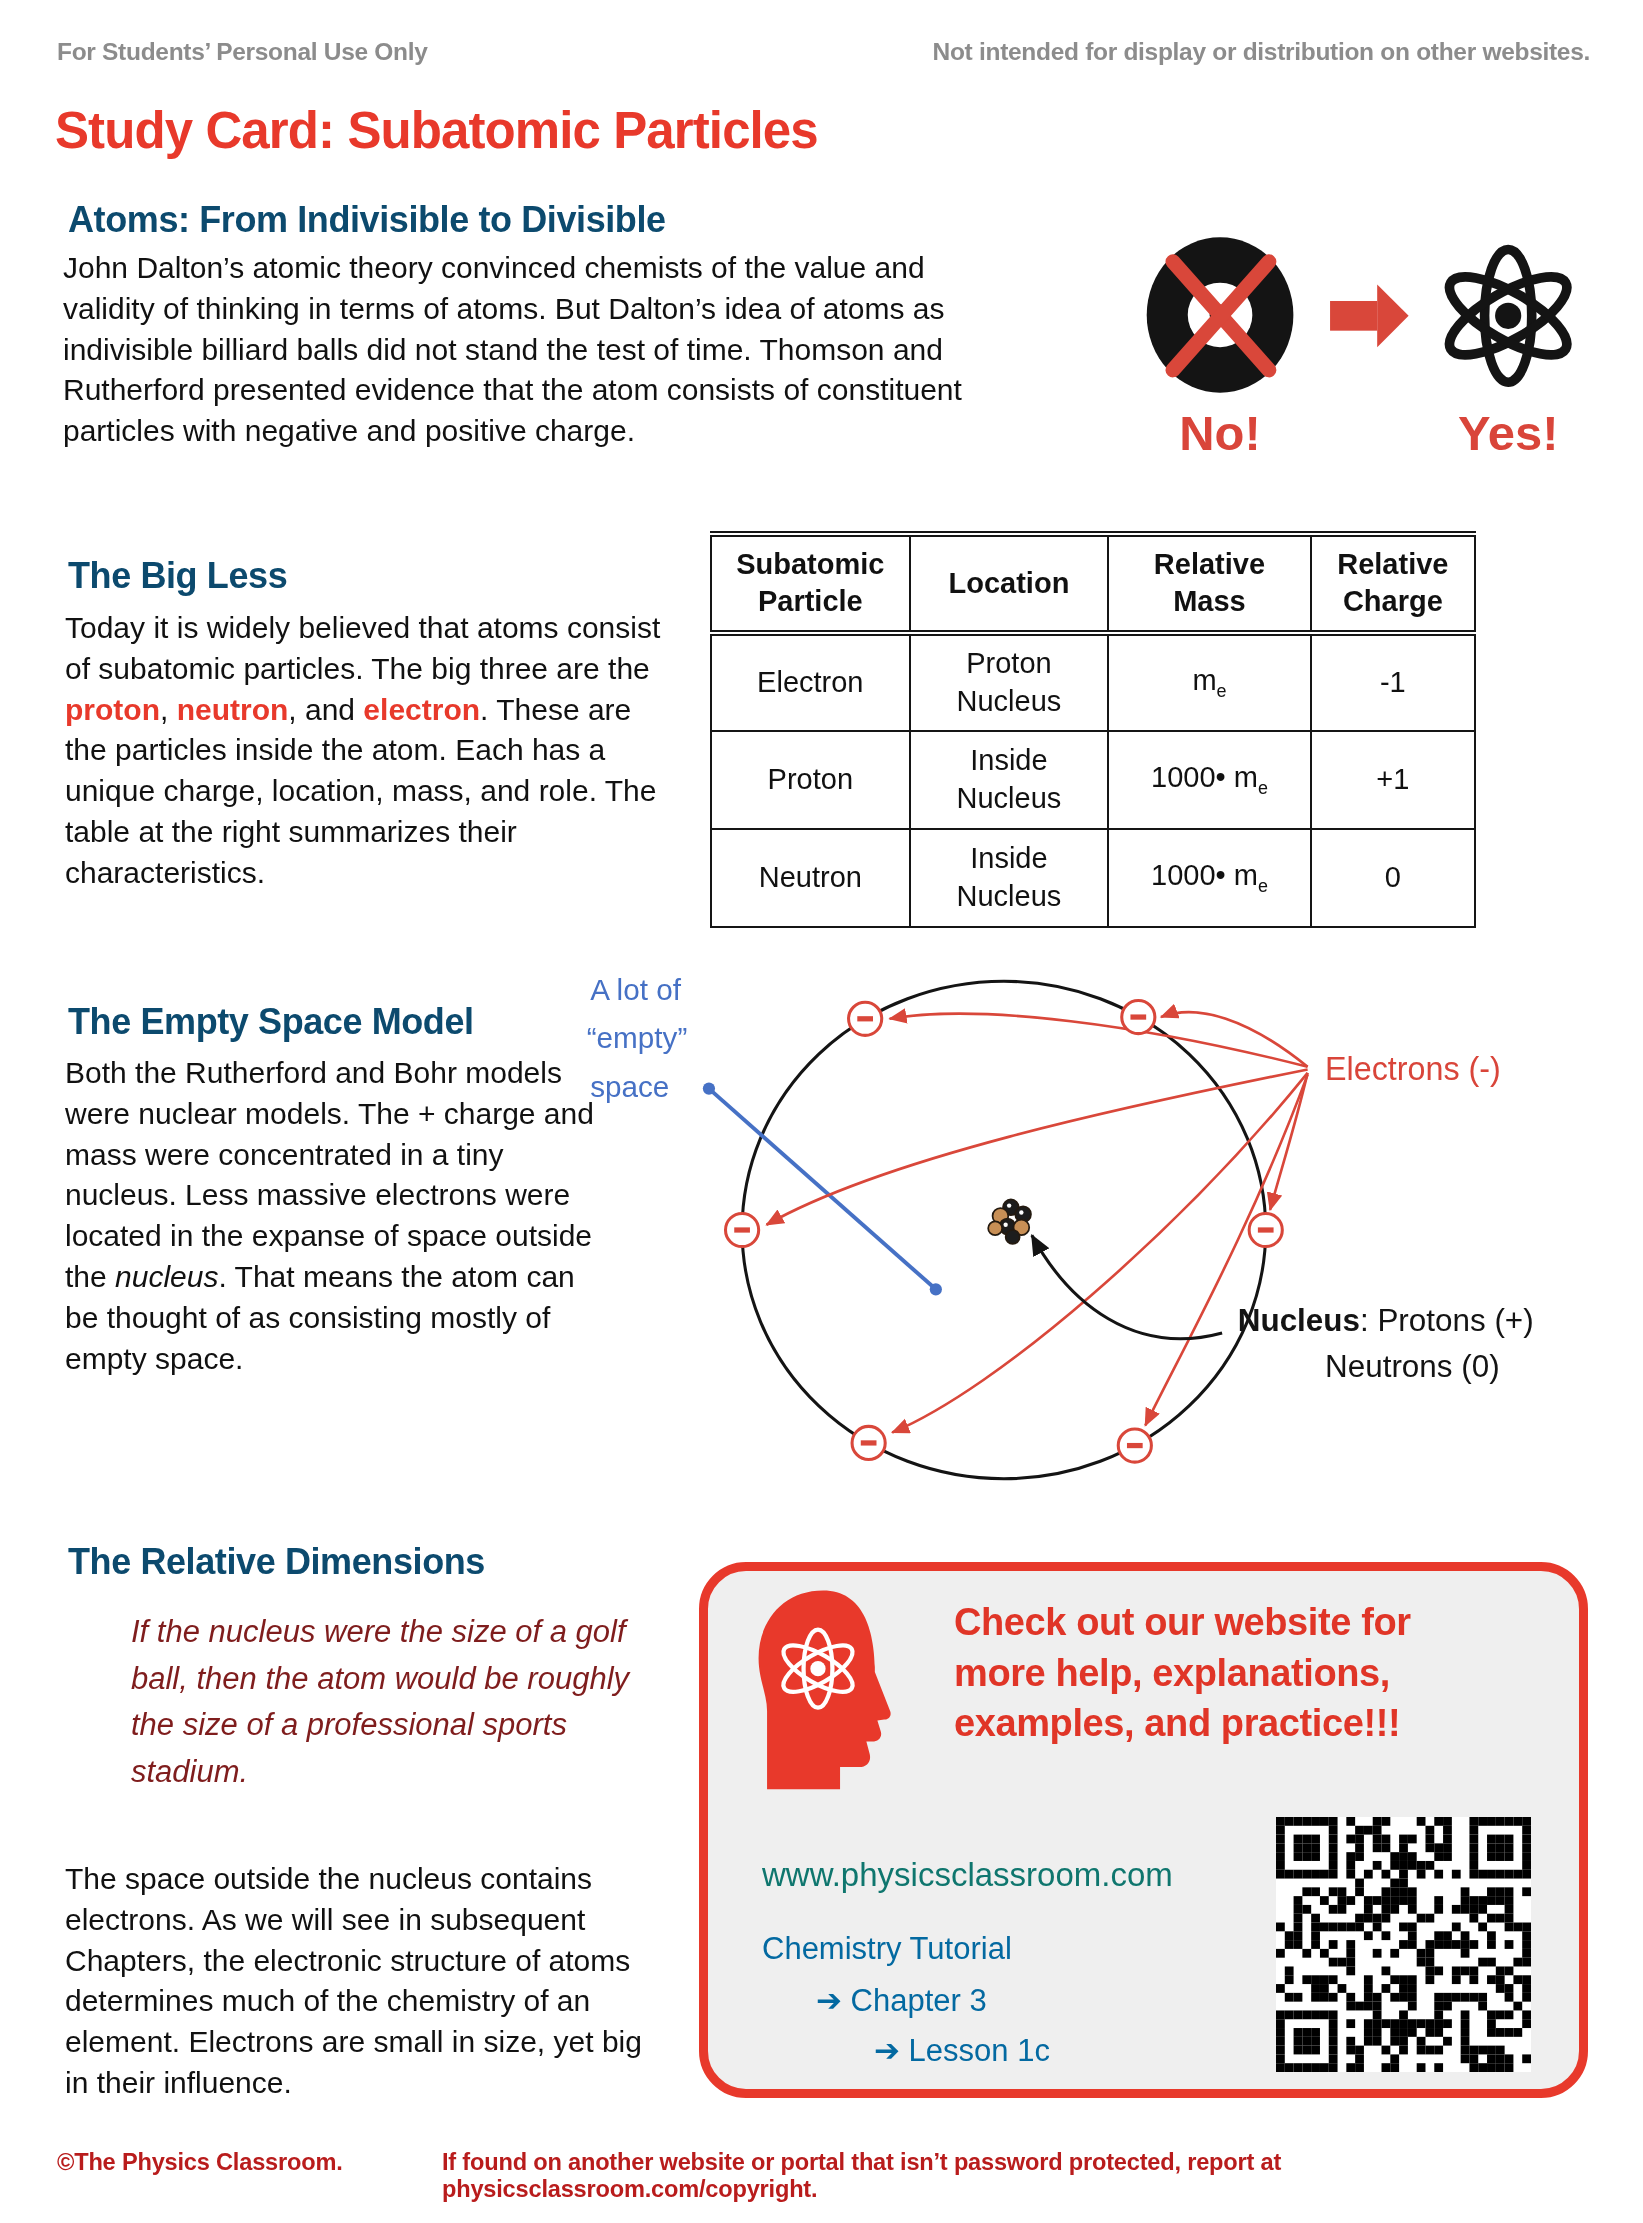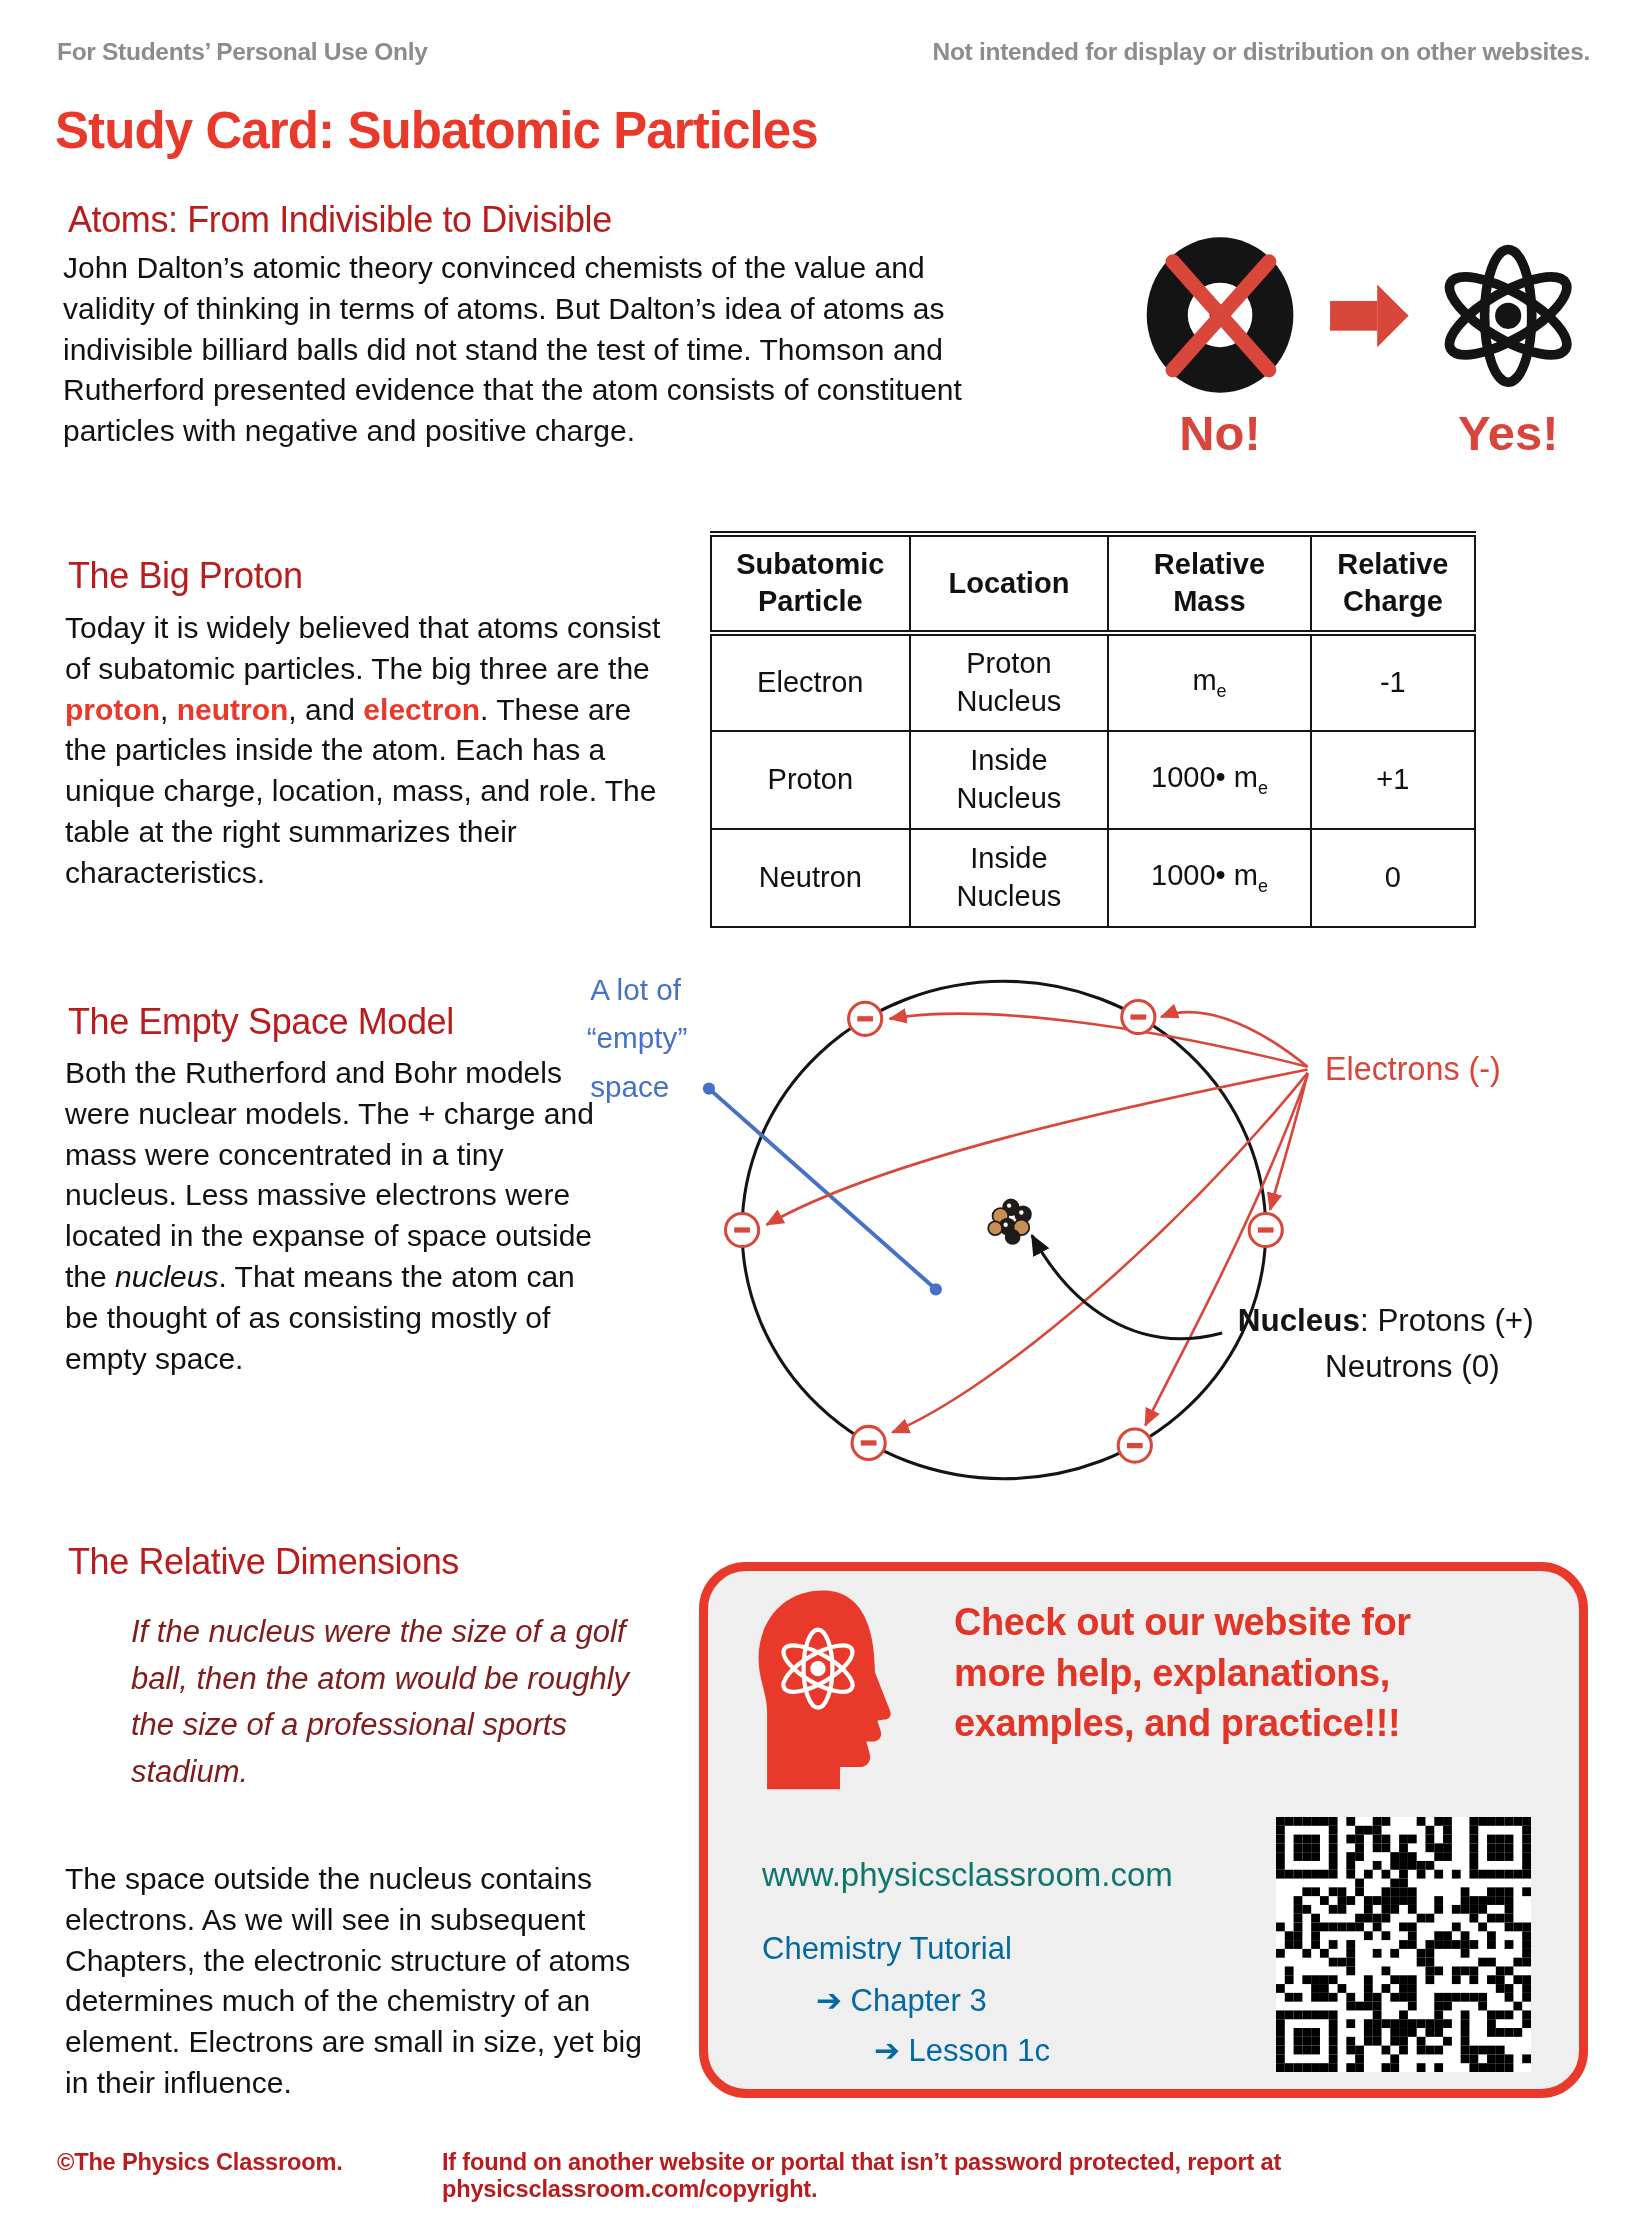--- a/index.html
+++ b/index.html
@@ -4,21 +4,21 @@
 <style>
   * { margin:0; padding:0; box-sizing:border-box; }
   html,body { background:#ffffff; }
   body {
     position:relative; width:1644px; height:2224px;
     font-family:"Liberation Sans", sans-serif; color:#111;
   }
   .abs { position:absolute; }
   .gray-note { font-size:24.5px; font-weight:bold; color:#8c8c8c; letter-spacing:-0.3px; }
   .title { font-size:51px; font-weight:bold; color:#e8392b; letter-spacing:-0.9px; }
-  .sec-head { font-size:36px; font-weight:normal; color:#b91c1c; letter-spacing:-0.4px; }
+  .sec-head { font-size:36px; font-weight:bold; color:#0c4a6e; letter-spacing:-0.4px; }
   .body-text { font-size:30px; line-height:1.36; color:#111; }
   .red-bold { color:#e8392b; font-weight:bold; }
   .ital { font-style:italic; }
   .quote { font-size:31px; line-height:1.5; color:#7f1d1d; font-style:italic; }
 
   
   table.ptable { border-collapse:collapse; width:766px; table-layout:fixed; background:#fff; }
   table.ptable th, table.ptable td {
     border:2.6px solid #151515; text-align:center; vertical-align:middle;
     font-size:29px; padding:8.7px 12.2px; line-height:1.3;
@@ -68,21 +68,21 @@
   <g stroke="#141414" stroke-width="11" fill="none">
     <ellipse cx="432" cy="96" rx="27" ry="76"></ellipse>
     <ellipse cx="432" cy="96" rx="27" ry="76" transform="rotate(60 432 96)"></ellipse>
     <ellipse cx="432" cy="96" rx="27" ry="76" transform="rotate(-60 432 96)"></ellipse>
     <circle cx="432" cy="96" r="15" fill="#141414" stroke="none"></circle>
   </g>
   <text x="102" y="250" text-anchor="middle" font-size="56" font-weight="bold" fill="#d9453a">No!</text>
   <text x="432" y="250" text-anchor="middle" font-size="56" font-weight="bold" fill="#d9453a">Yes!</text>
 </svg>
 
-<h2 class="abs sec-head" style="left:68px; top:555px;">The Big Proton</h2>
+<h2 class="abs sec-head" style="left:68px; top:555px;">The Big Less</h2>
 <p class="abs body-text" style="left:65px; top:608px; width:604px;"><span>Today it is widely believed that atoms consist of subatomic particles. The big three are the </span><span class="red-bold">proton</span><span>, </span><span class="red-bold">neutron</span><span>, and </span><span class="red-bold">electron</span><span>. These are the particles inside the atom. Each has a unique charge, location, mass, and role. The table at the right summarizes their characteristics.</span></p>
 
 <table class="ptable abs" style="left:710px; top:531px;">
   <colgroup>
       <col style="width:26%">
       <col style="width:26%">
       <col style="width:26.5%">
       <col style="width:21.5%">
     </colgroup>
   <thead>

